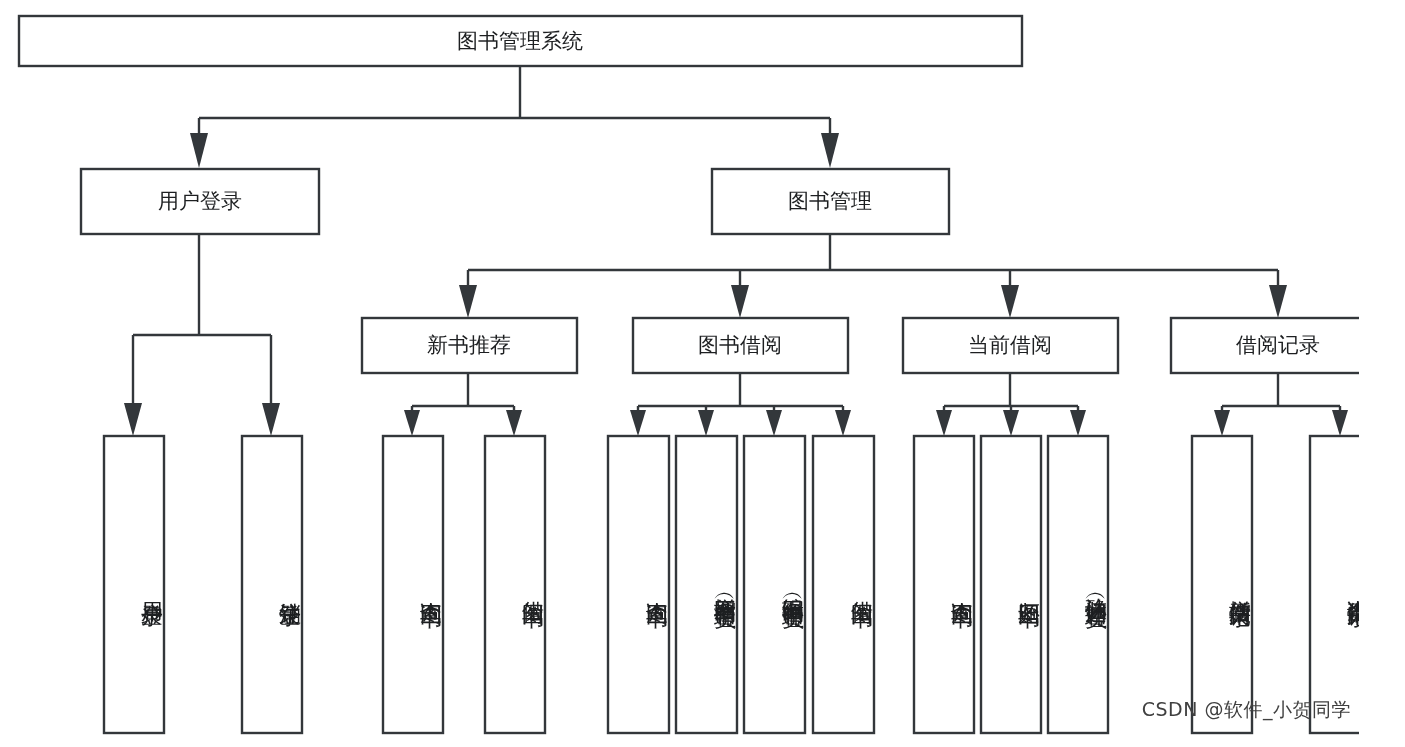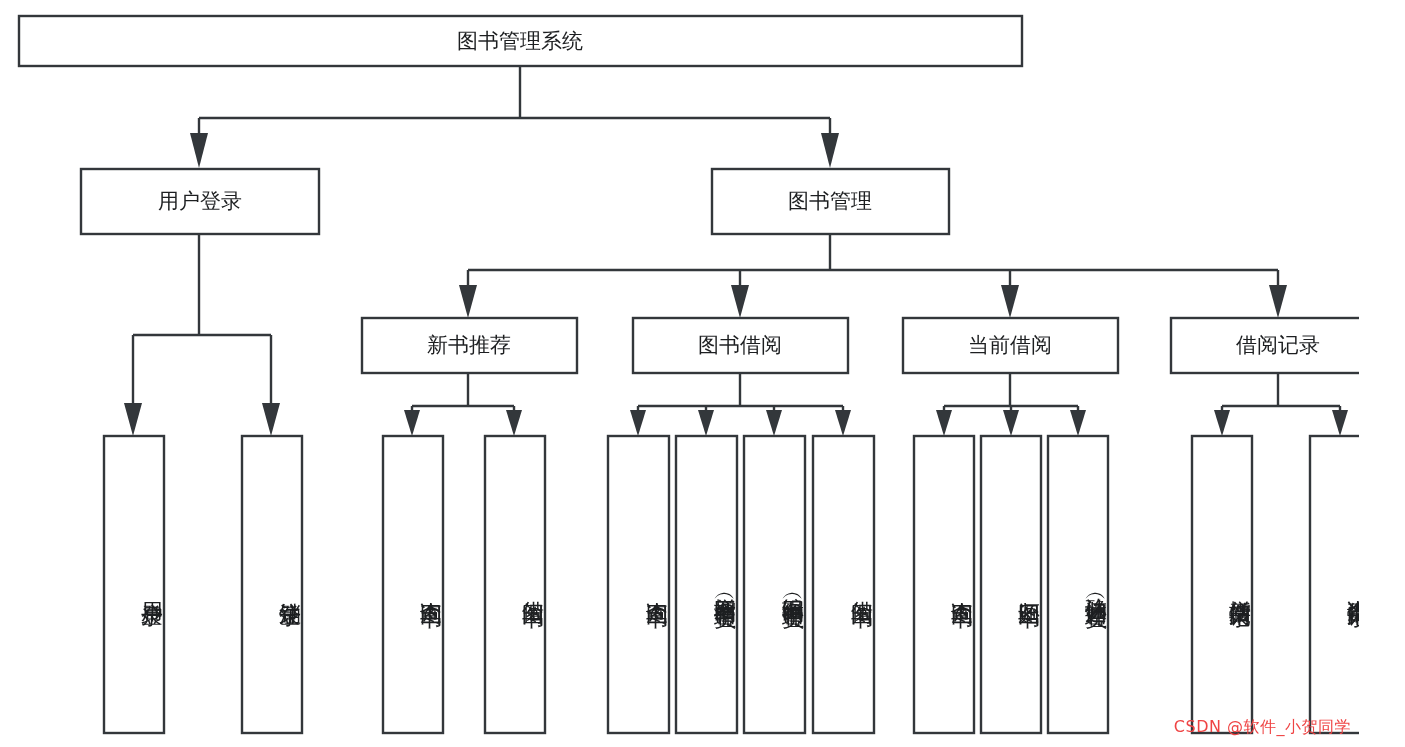--- a/index.html
+++ b/index.html
@@ -59,24 +59,24 @@
     letter-spacing: 1.5px;
     white-space: nowrap;
     display: flex;
     align-items: flex-start;
     justify-content: center;
     pointer-events: none;
   }
   .watermark {
     position: absolute;
     right: 8px;
-    bottom: 9px;
-    font-family: "DejaVu Sans", "Liberation Sans", sans-serif;
-    font-size: 16px;
-    color: #ef4444;
+    bottom: 24px;
+    font-family: "DejaVu Sans", "Liberation Sans", sans-serif;
+    font-size: 19px;
+    color: #404040;
     letter-spacing: 0.5px;
     white-space: nowrap;
   }
 </style>
 </head>
 <body>
 
 <div id="diagram-root">
 
   <svg class="canvas" viewBox="0 0 1405 747">

